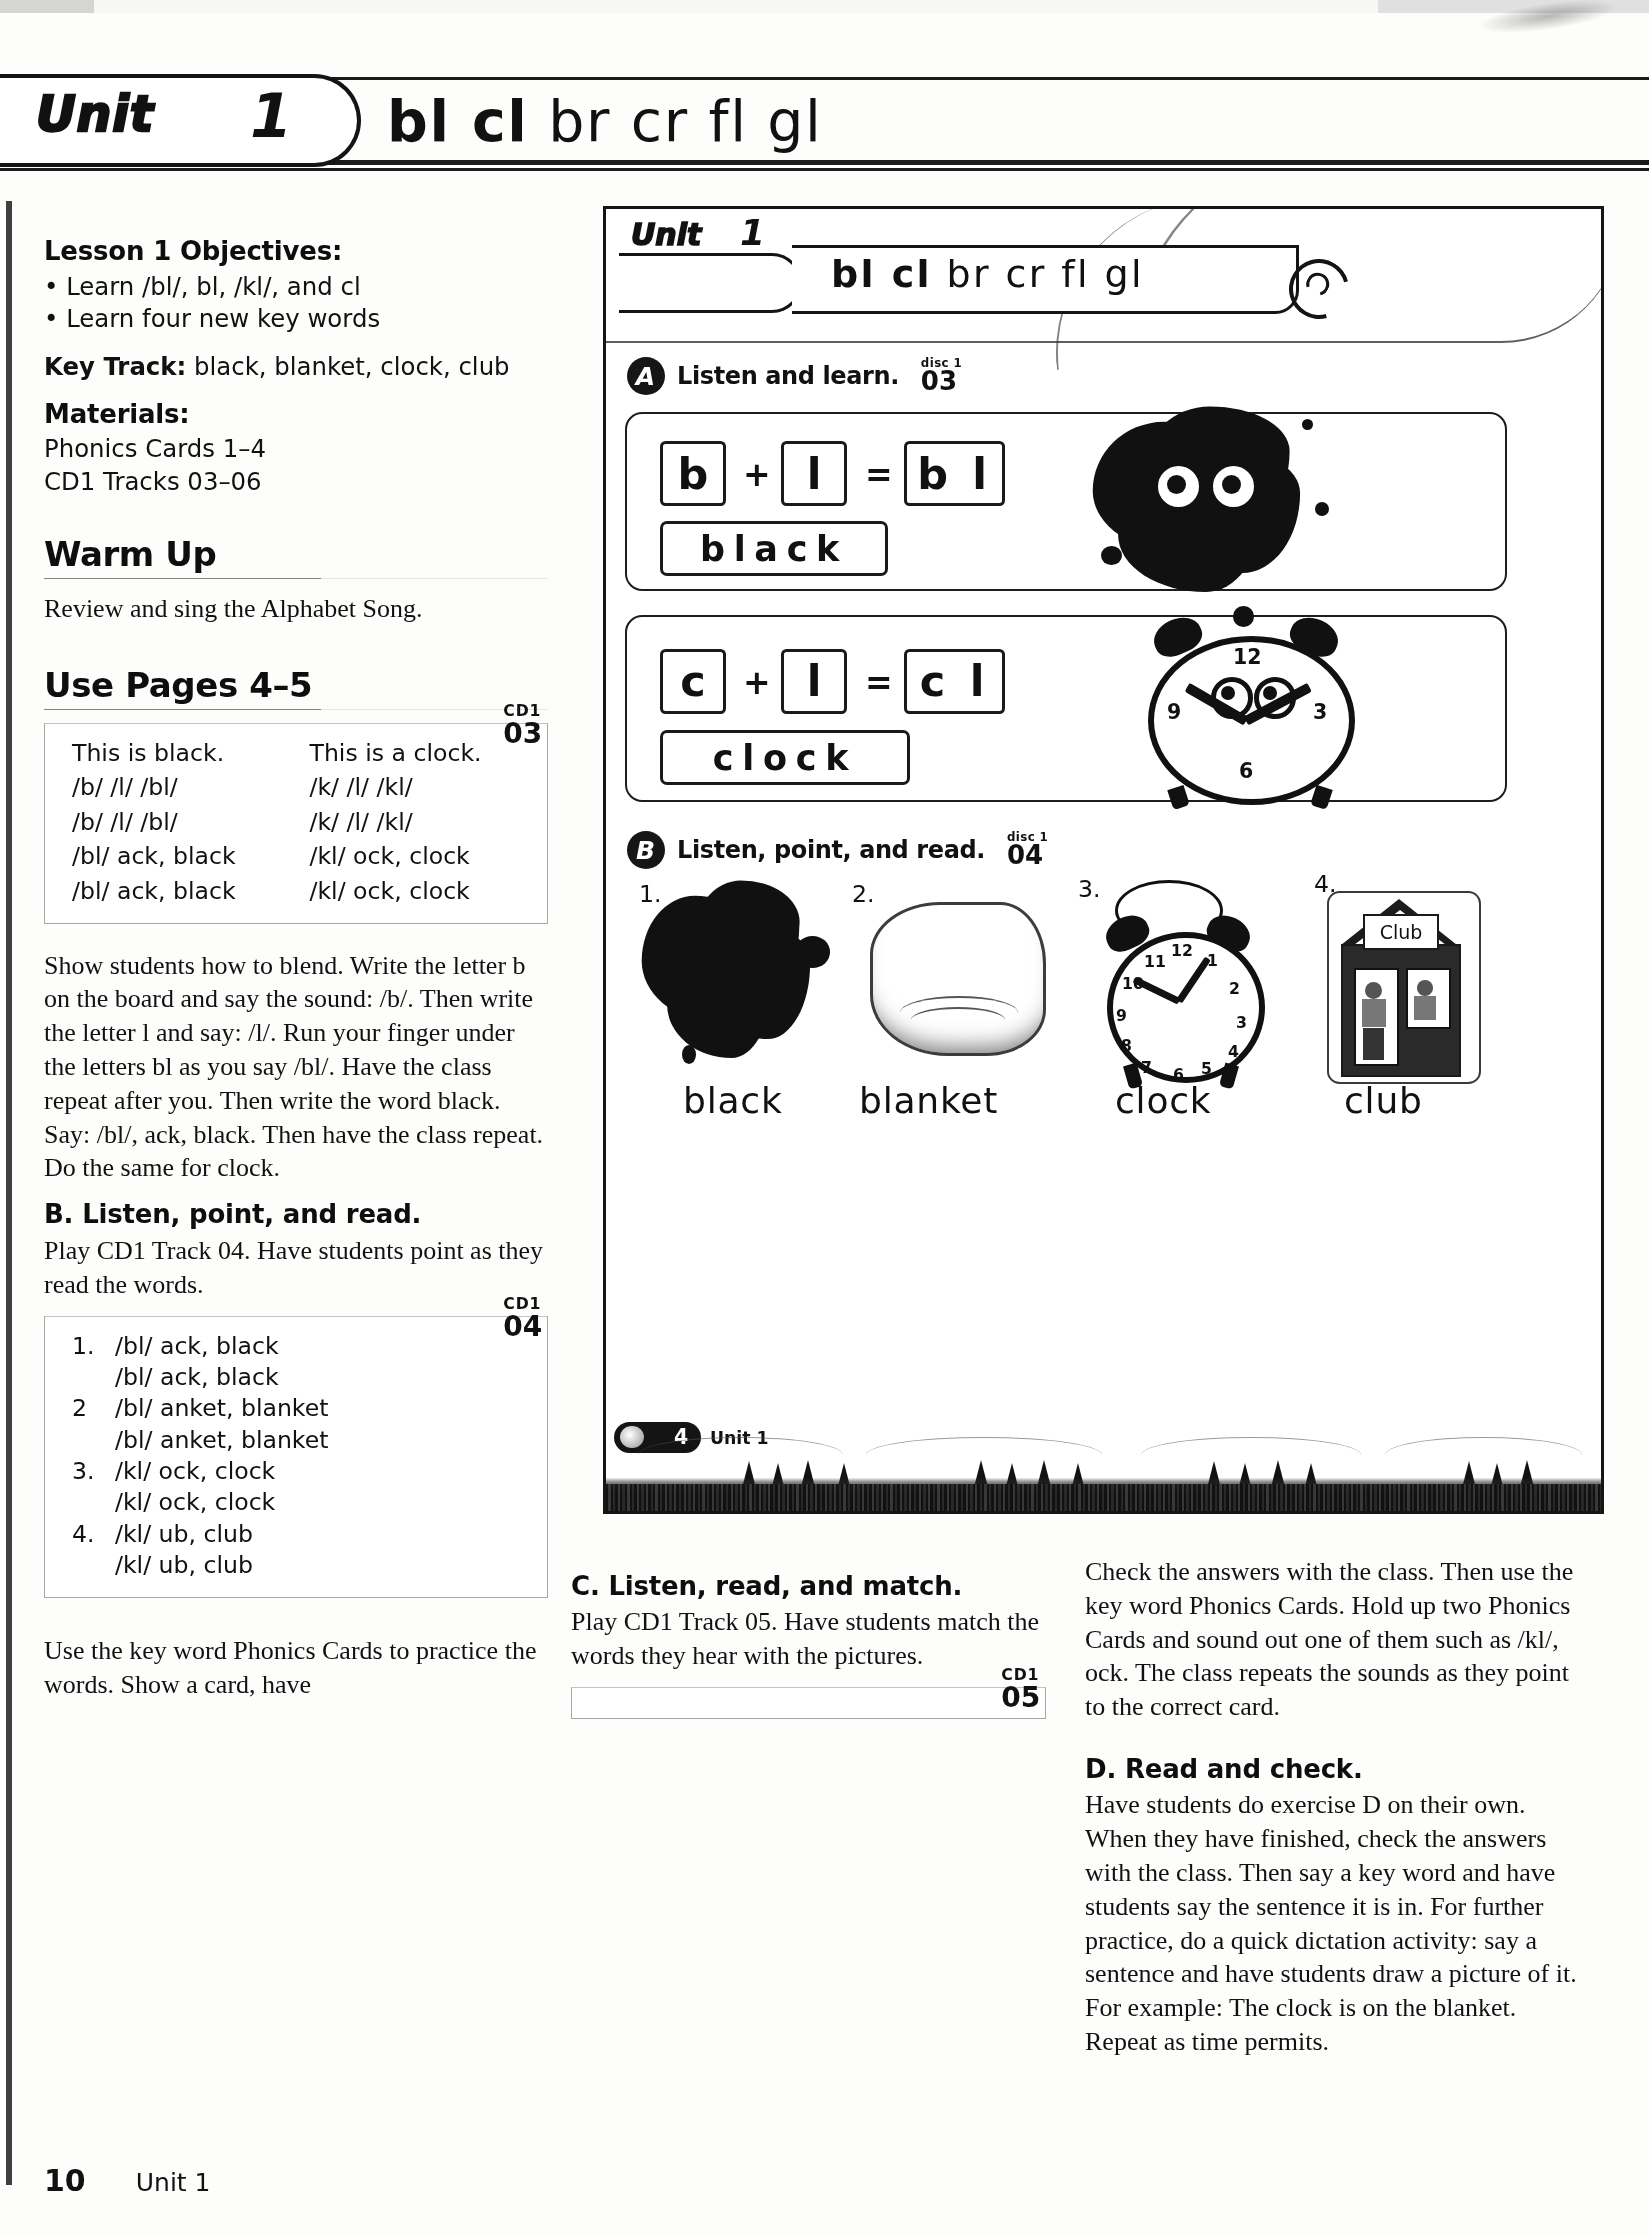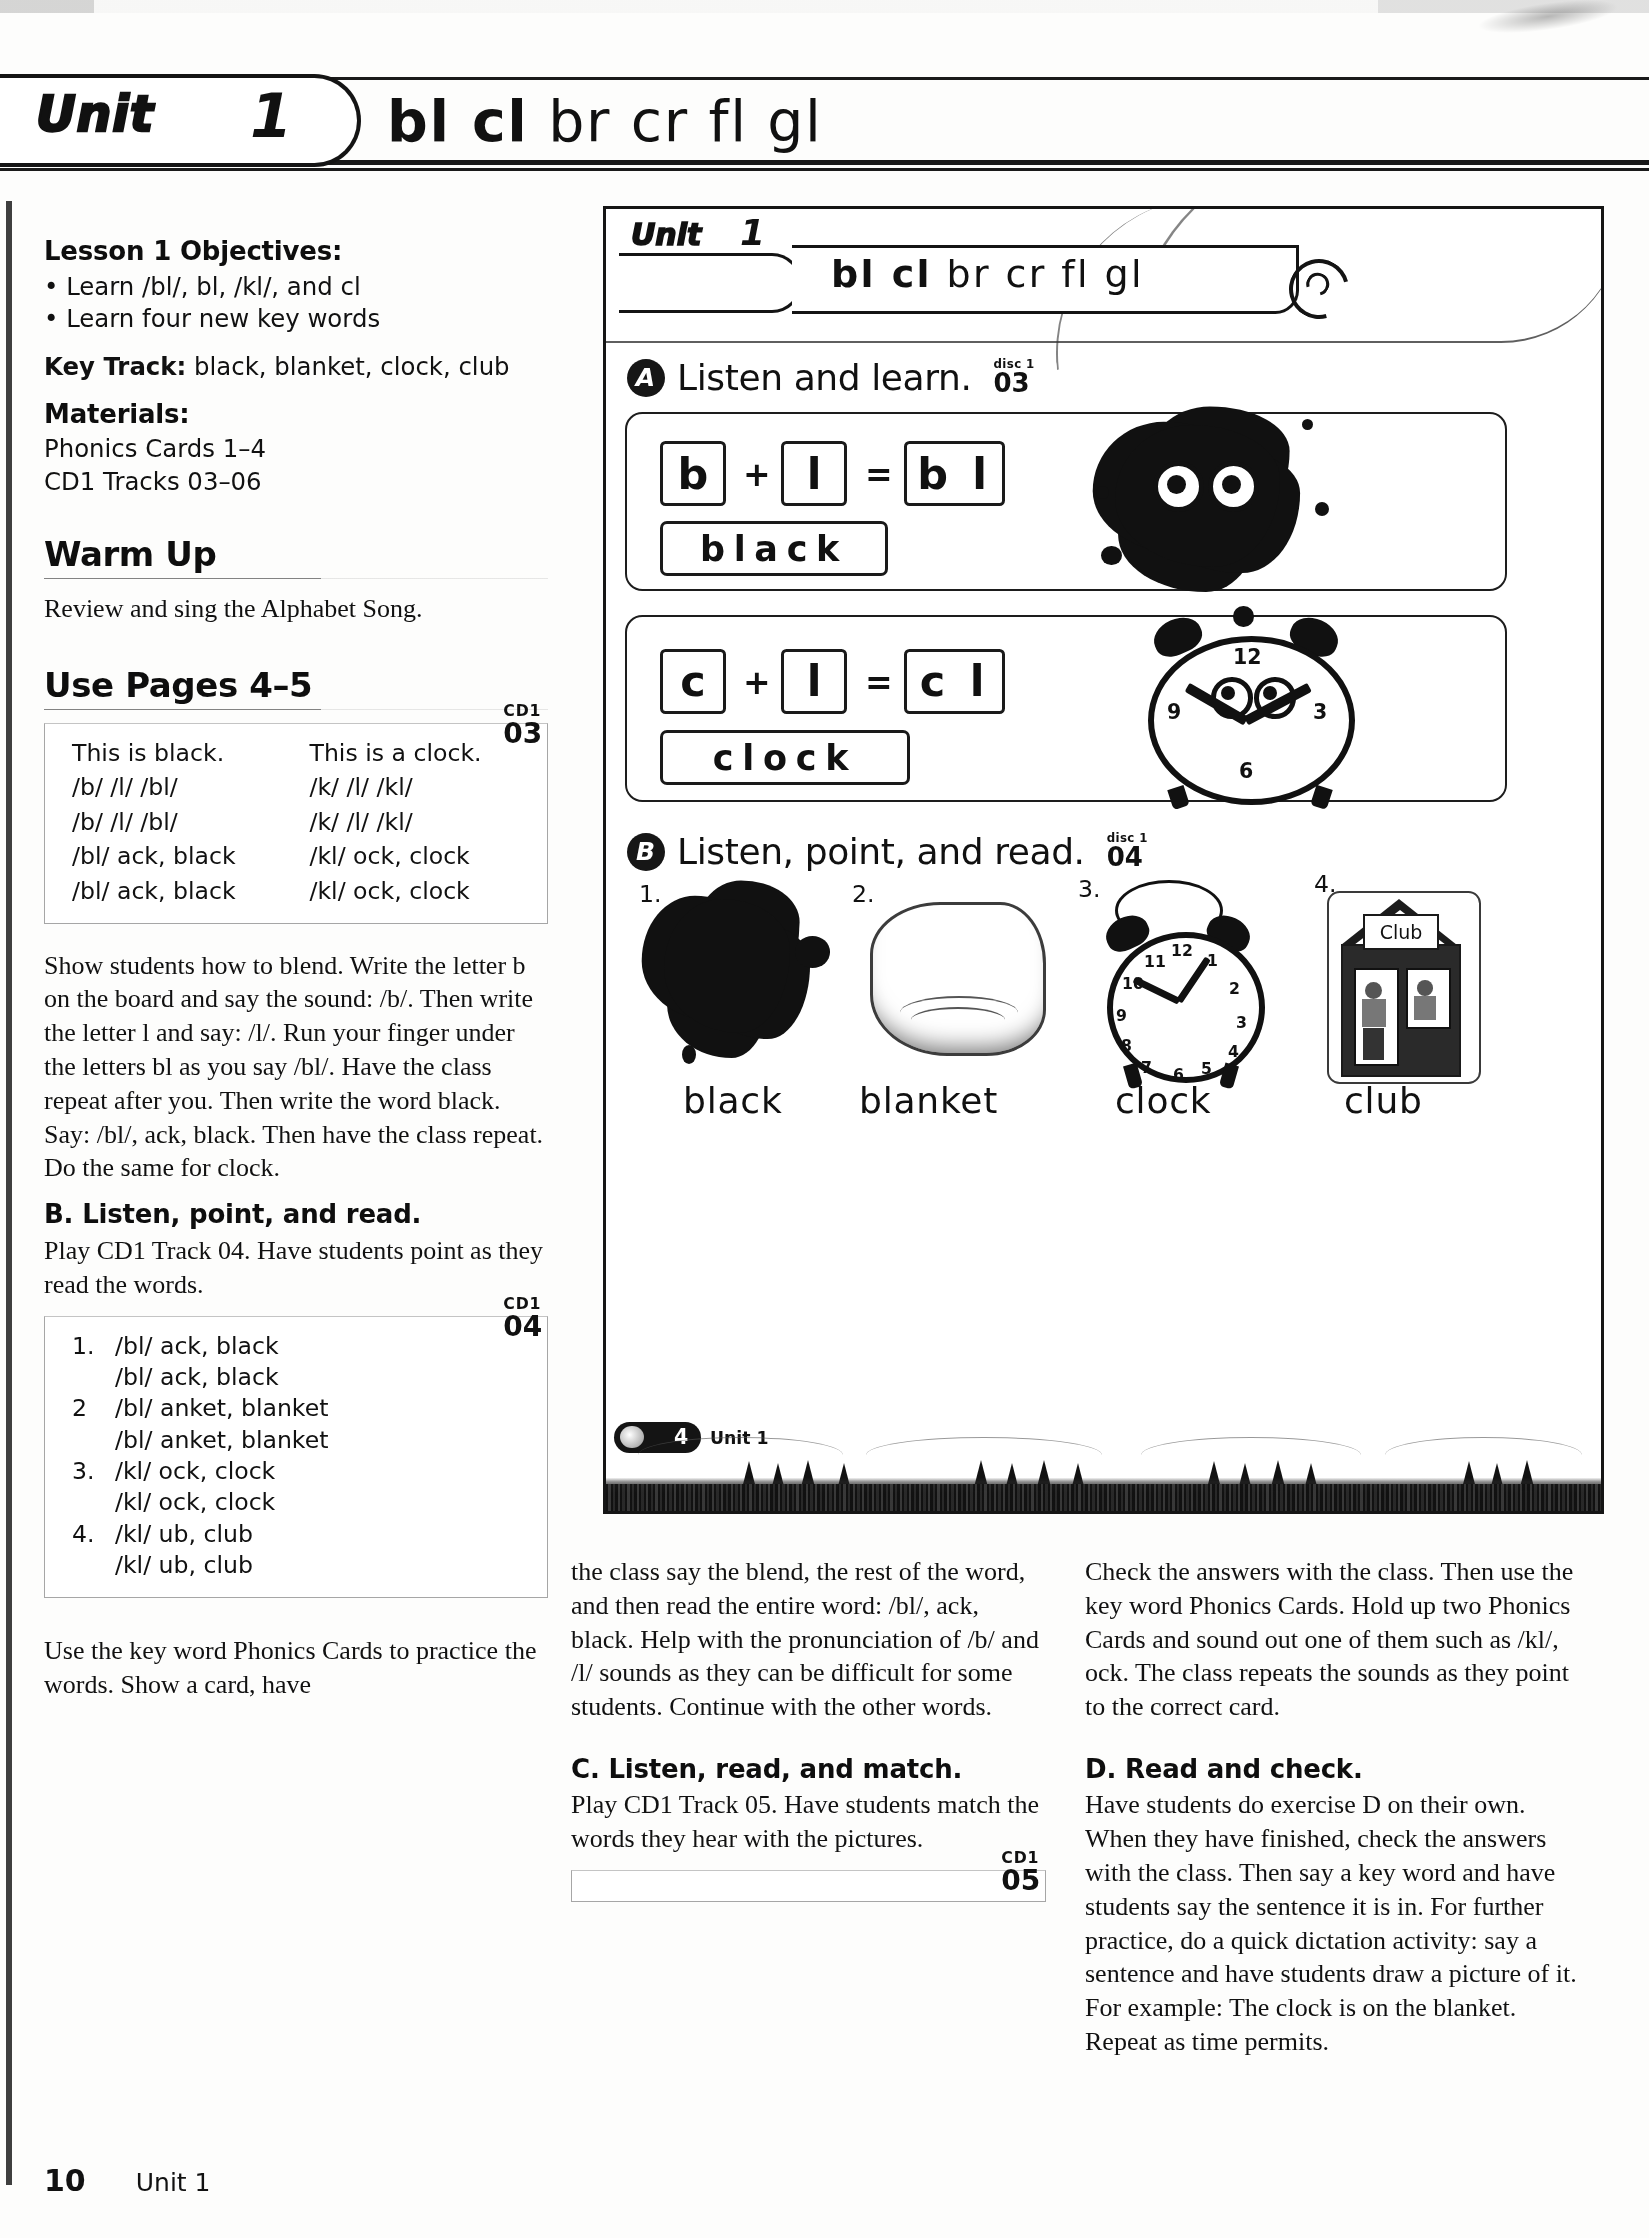--- a/index.html
+++ b/index.html
@@ -370,22 +370,22 @@
     width: 38px; height: 38px;
     border-radius: 50%;
     background: #161616;
     color: #fff;
     display:flex; align-items:center; justify-content:center;
     font-weight: bold;
     font-size: 25px;
     font-style: italic;
   }
   .sb-extitle {
-    font-size: 36px;
-    font-weight: normal;
+    font-size: 24px;
+    font-weight: bold;
     letter-spacing: -0.4px;
     color:#111;
   }
   .sb-disc {
     position: relative;
     margin-left: 9.4px;
     font-family: "DejaVu Sans", sans-serif;
     line-height: 1;
   }
   .sb-disc .disc-small {
@@ -734,21 +734,20 @@
         <span class="indent">/kl/ ub, club</span>
       </li>
     </ul>
   </div>
 
   <div class="gap-l"></div>
   <p class="serif-p">Use the key word Phonics Cards to practice the words. Show a card, have</p>
 </div>
 
 <div class="tcol col-mid">
-  <p class="serif-p">the class say the blend, the rest of the word, and then read the entire word: /bl/, ack, black. Help with the pronunciation of /b/ and /l/ sounds as they can be difficult for some students. Continue with the other words.</p>
 
   <div class="gap-s"></div>
   <h2 class="sans-head">C. Listen, read, and match.</h2>
   <p class="serif-p">Play CD1 Track 05. Have students match the words they hear with the pictures.</p>
 
   <div class="script-box">
     <div class="cdtag">
       <span class="cd-label">CD1</span>
       <span class="cd-num">05</span>
     </div>

